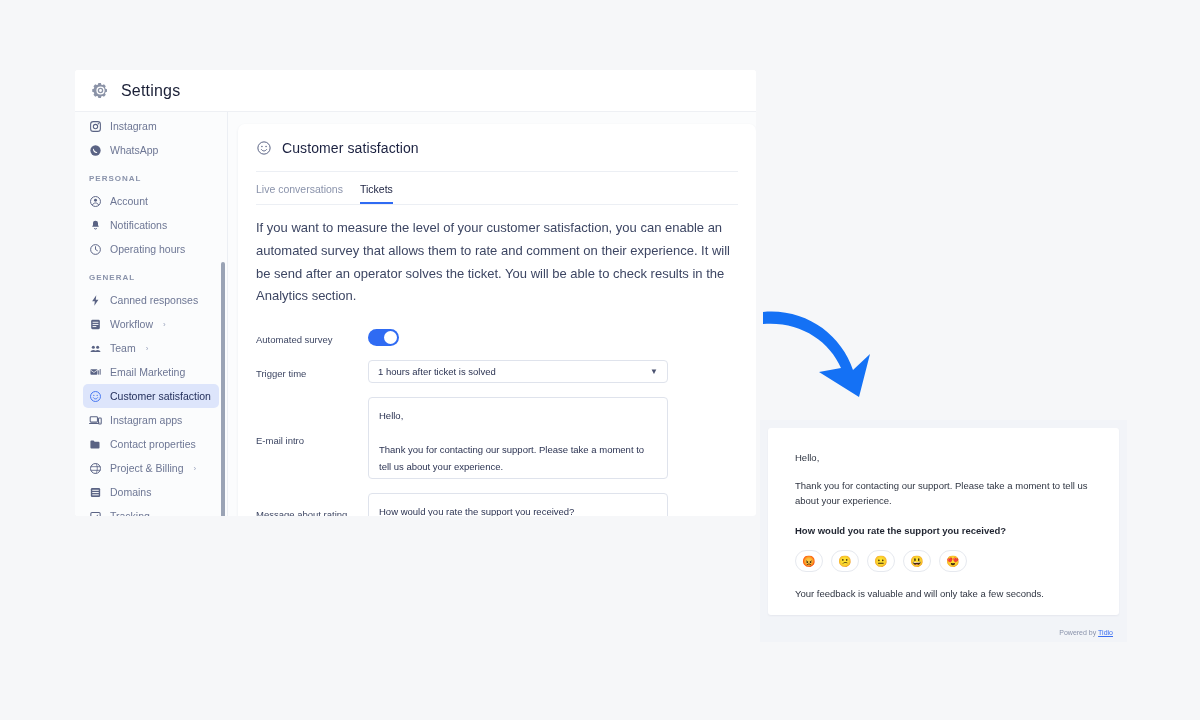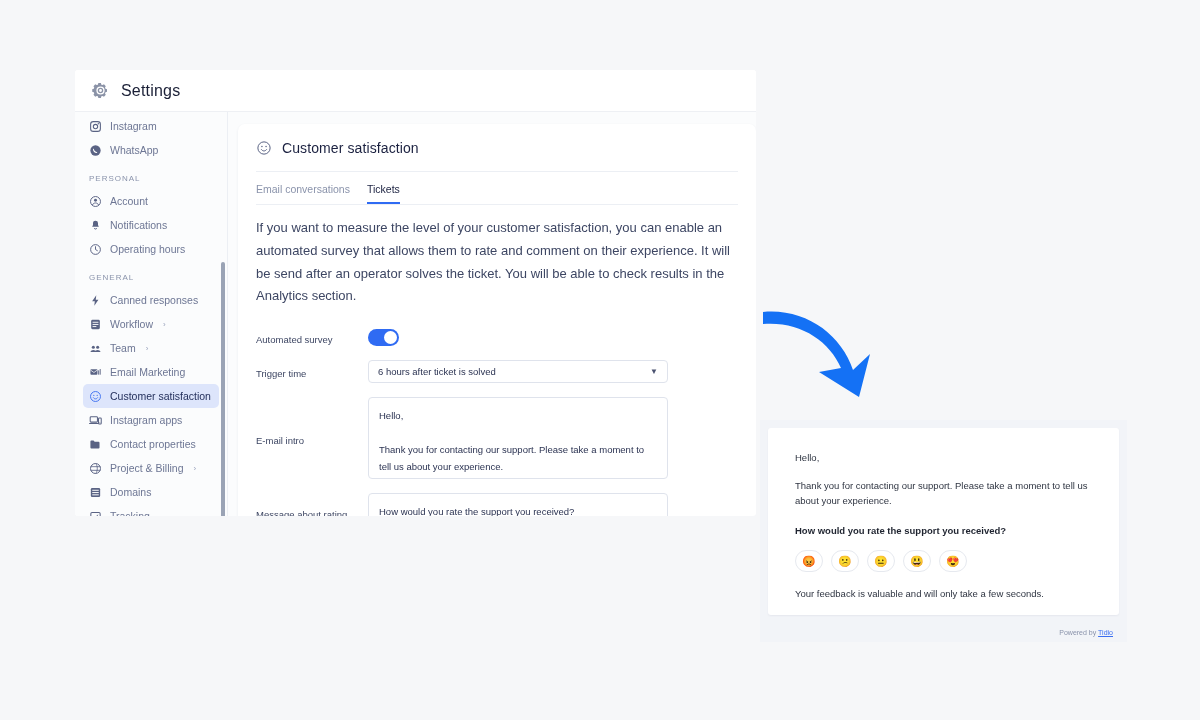--- a/index.html
+++ b/index.html
@@ -31,21 +31,21 @@
   .win-body { display: flex; height: 404px; background: #fbfcfd; position: relative; }
 
   
   .sidebar {
     width: 153px; background: #fbfcfd; position: relative;
     padding-top: 2px;
     border-right: 1px solid #eceff4;
     overflow: hidden;
   }
   .nav-group-label {
-    font-size: 8px; font-weight: 400; letter-spacing: 1px;
+    font-size: 8px; font-weight: 700; letter-spacing: 1px;
     color: #8a93ab; padding: 12px 0 6px 14px; text-transform: uppercase;
   }
   .nav-item {
     display: flex; align-items: center; gap: 8px;
     height: 24px; margin: 0 8px 0 8px; padding-left: 6px;
     border-radius: 5px; cursor: pointer;
   }
   .nav-item .ico { width: 13px; height: 13px; flex: none; display:block; color:#5a6384; }
   .nav-item .lbl { font-size: 10.5px; color: #6d7694; white-space: nowrap; }
   .nav-item .chev { font-size: 8px; color: #9aa3bd; margin-left: 2px; }
@@ -292,41 +292,41 @@
               <circle cx="8.9" cy="9.8" r="1.15" fill="#5a6384"></circle>
               <circle cx="15.1" cy="9.8" r="1.15" fill="#5a6384"></circle>
               <path d="M8.2 14.4c1 1.3 2.3 2 3.8 2s2.8-.7 3.8-2" fill="none" stroke="#5a6384" stroke-width="1.5" stroke-linecap="round"></path>
             </svg>
             <div class="card-title">Customer satisfaction</div>
           </div>
 
           <div class="divider"></div>
 
           <div class="tabs">
-            <div class="tab">Email conversations</div>
+            <div class="tab">Live conversations</div>
             <div class="tab active">Tickets</div>
           </div>
           <div class="divider"></div>
 
           <div class="desc">If you want to measure the level of your customer satisfaction, you can enable an automated survey that allows them to rate and comment on their experience. It will be send after an operator solves the ticket. You will be able to check results in the Analytics section.</div>
 
           <div class="form-row">
             <div class="form-label">Automated survey</div>
             <div class="field-col">
               <div class="toggle">
                 <div class="knob"></div>
               </div>
             </div>
           </div>
 
           <div class="form-row">
             <div class="form-label">Trigger time</div>
             <div class="field-col">
               <div class="select">
-                <span>6 hours after ticket is solved</span>
+                <span>1 hours after ticket is solved</span>
                 <span class="caret">▼</span>
               </div>
             </div>
           </div>
 
           <div class="form-row">
             <div class="form-label">E-mail intro</div>
             <div class="field-col">
               <div class="textarea ta-tall" style="white-space:pre-line">Hello,
 

